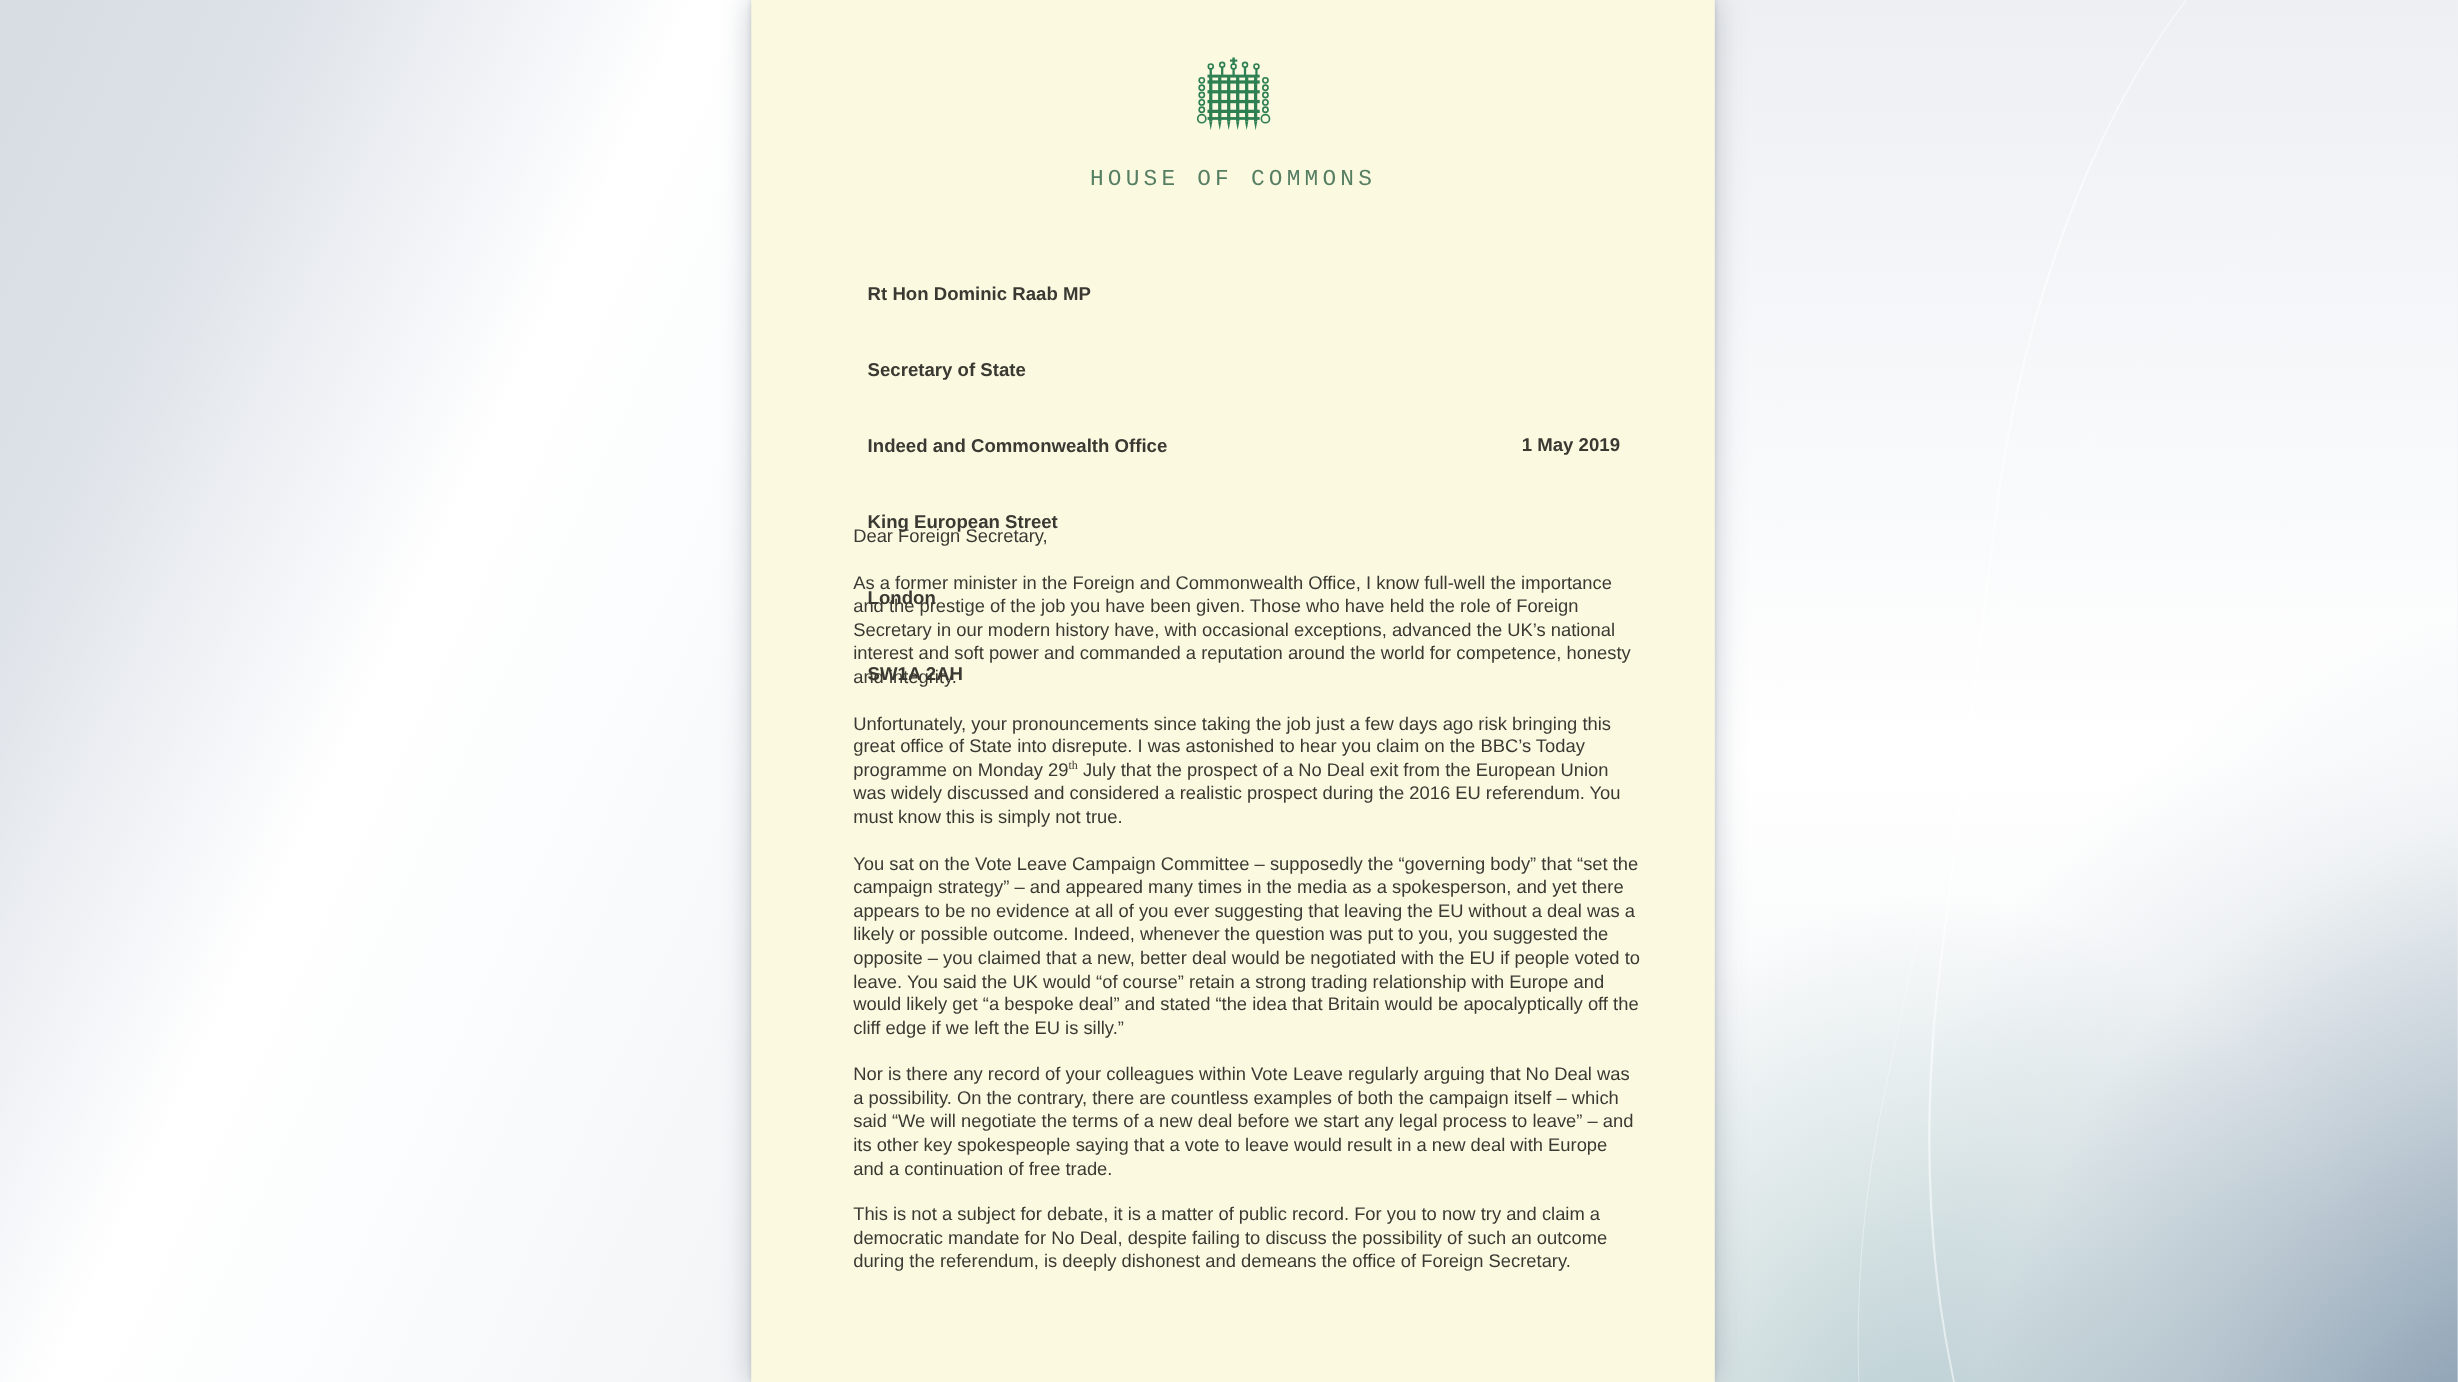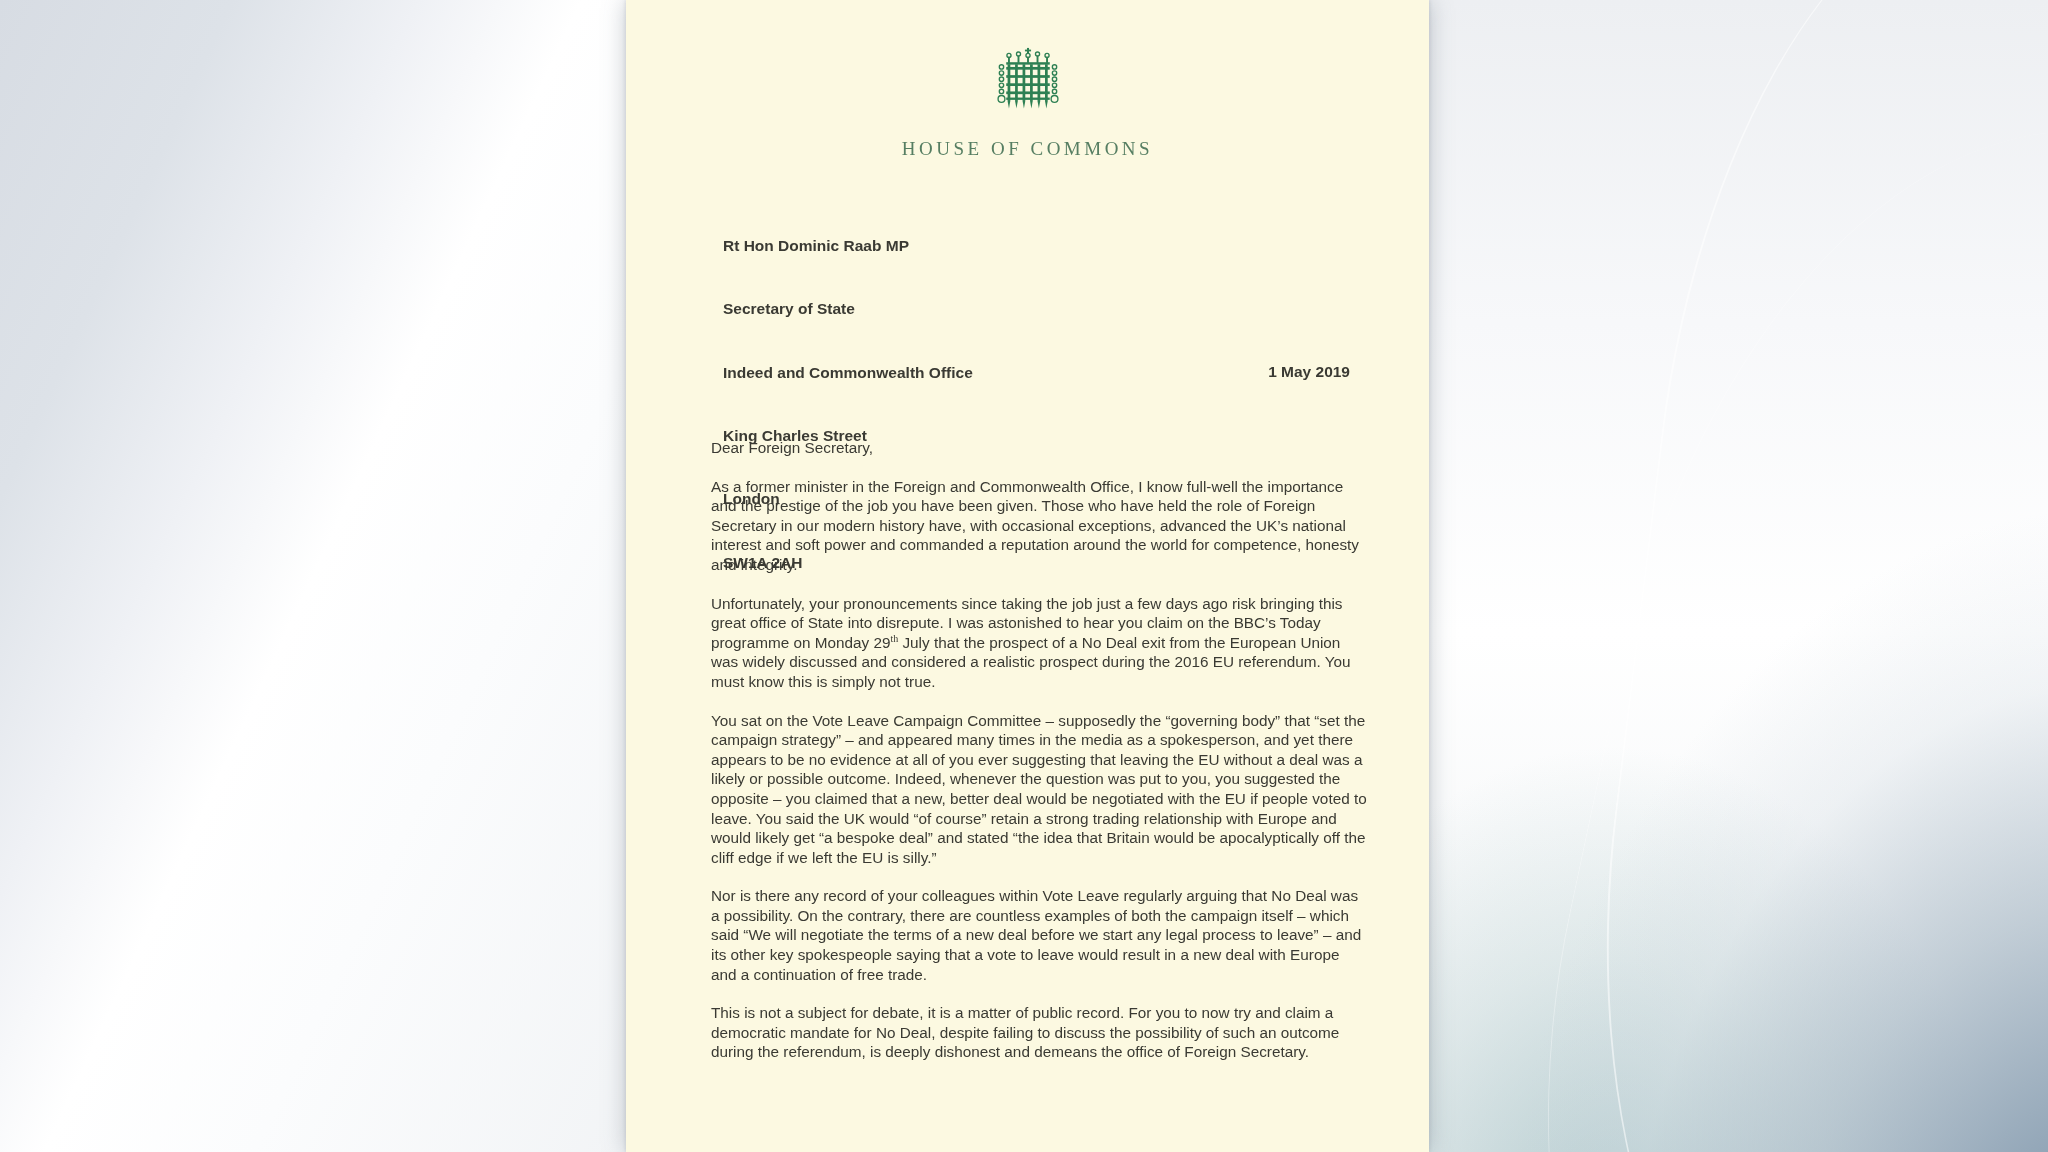--- a/index.html
+++ b/index.html
@@ -44,21 +44,21 @@
   }
 
   .crest {
     position: absolute; top: 40px; left: 50%; transform: translateX(-50%);
     width: 68px; height: 92px;
   }
 
   .org-name {
     position: absolute; top: 138px; left: 0; width: 100%;
     text-align: center;
-    font-family: Liberation Serif, serif;
+    font-family: Liberation Mono, monospace;
     font-size: 19px; letter-spacing: 3.5px;
     color: var(--header_green, #567e62);
   }
   .org-loc {
     position: absolute; top: 170px; left: 0; width: 100%;
     text-align: center;
     font-family: "Liberation Serif", serif;
     font-size: 14px; letter-spacing: 2.8px;
     color: var(--header_green, #567e62);
   }
@@ -150,21 +150,21 @@
     <circle class="s" cx="89" cy="66" r="3.2"></circle>
     <circle class="s" cx="89" cy="77" r="5"></circle>
   </svg>
 
   <div class="org-name">HOUSE OF COMMONS</div>
 
   <div class="recipient">
     <div>Rt Hon Dominic Raab MP</div>
     <div>Secretary of State</div>
     <div>Indeed and Commonwealth Office</div>
-    <div>King Charles Street</div>
+    <div>King European Street</div>
     <div>London</div>
     <div>SW1A 2AH</div>
   </div>
 
   <div class="date-line">1 May 2019</div>
 
   <div class="letter-body">
     <p>Dear Foreign Secretary,</p>
     <p>As a former minister in the Foreign and Commonwealth Office, I know full-well the importance and the prestige of the job you have been given. Those who have held the role of Foreign Secretary in our modern history have, with occasional exceptions, advanced the UK’s national interest and soft power and commanded a reputation around the world for competence, honesty and integrity.</p>
     <p><span>Unfortunately, your pronouncements since taking the job just a few days ago risk bringing this great office of State into disrepute. I was astonished to hear you claim on the BBC’s Today programme on Monday 29</span><sup class="sup">th</sup><span> July that the prospect of a No Deal exit from the European Union was widely discussed and considered a realistic prospect during the 2016 EU referendum. You must know this is simply not true.</span></p>

